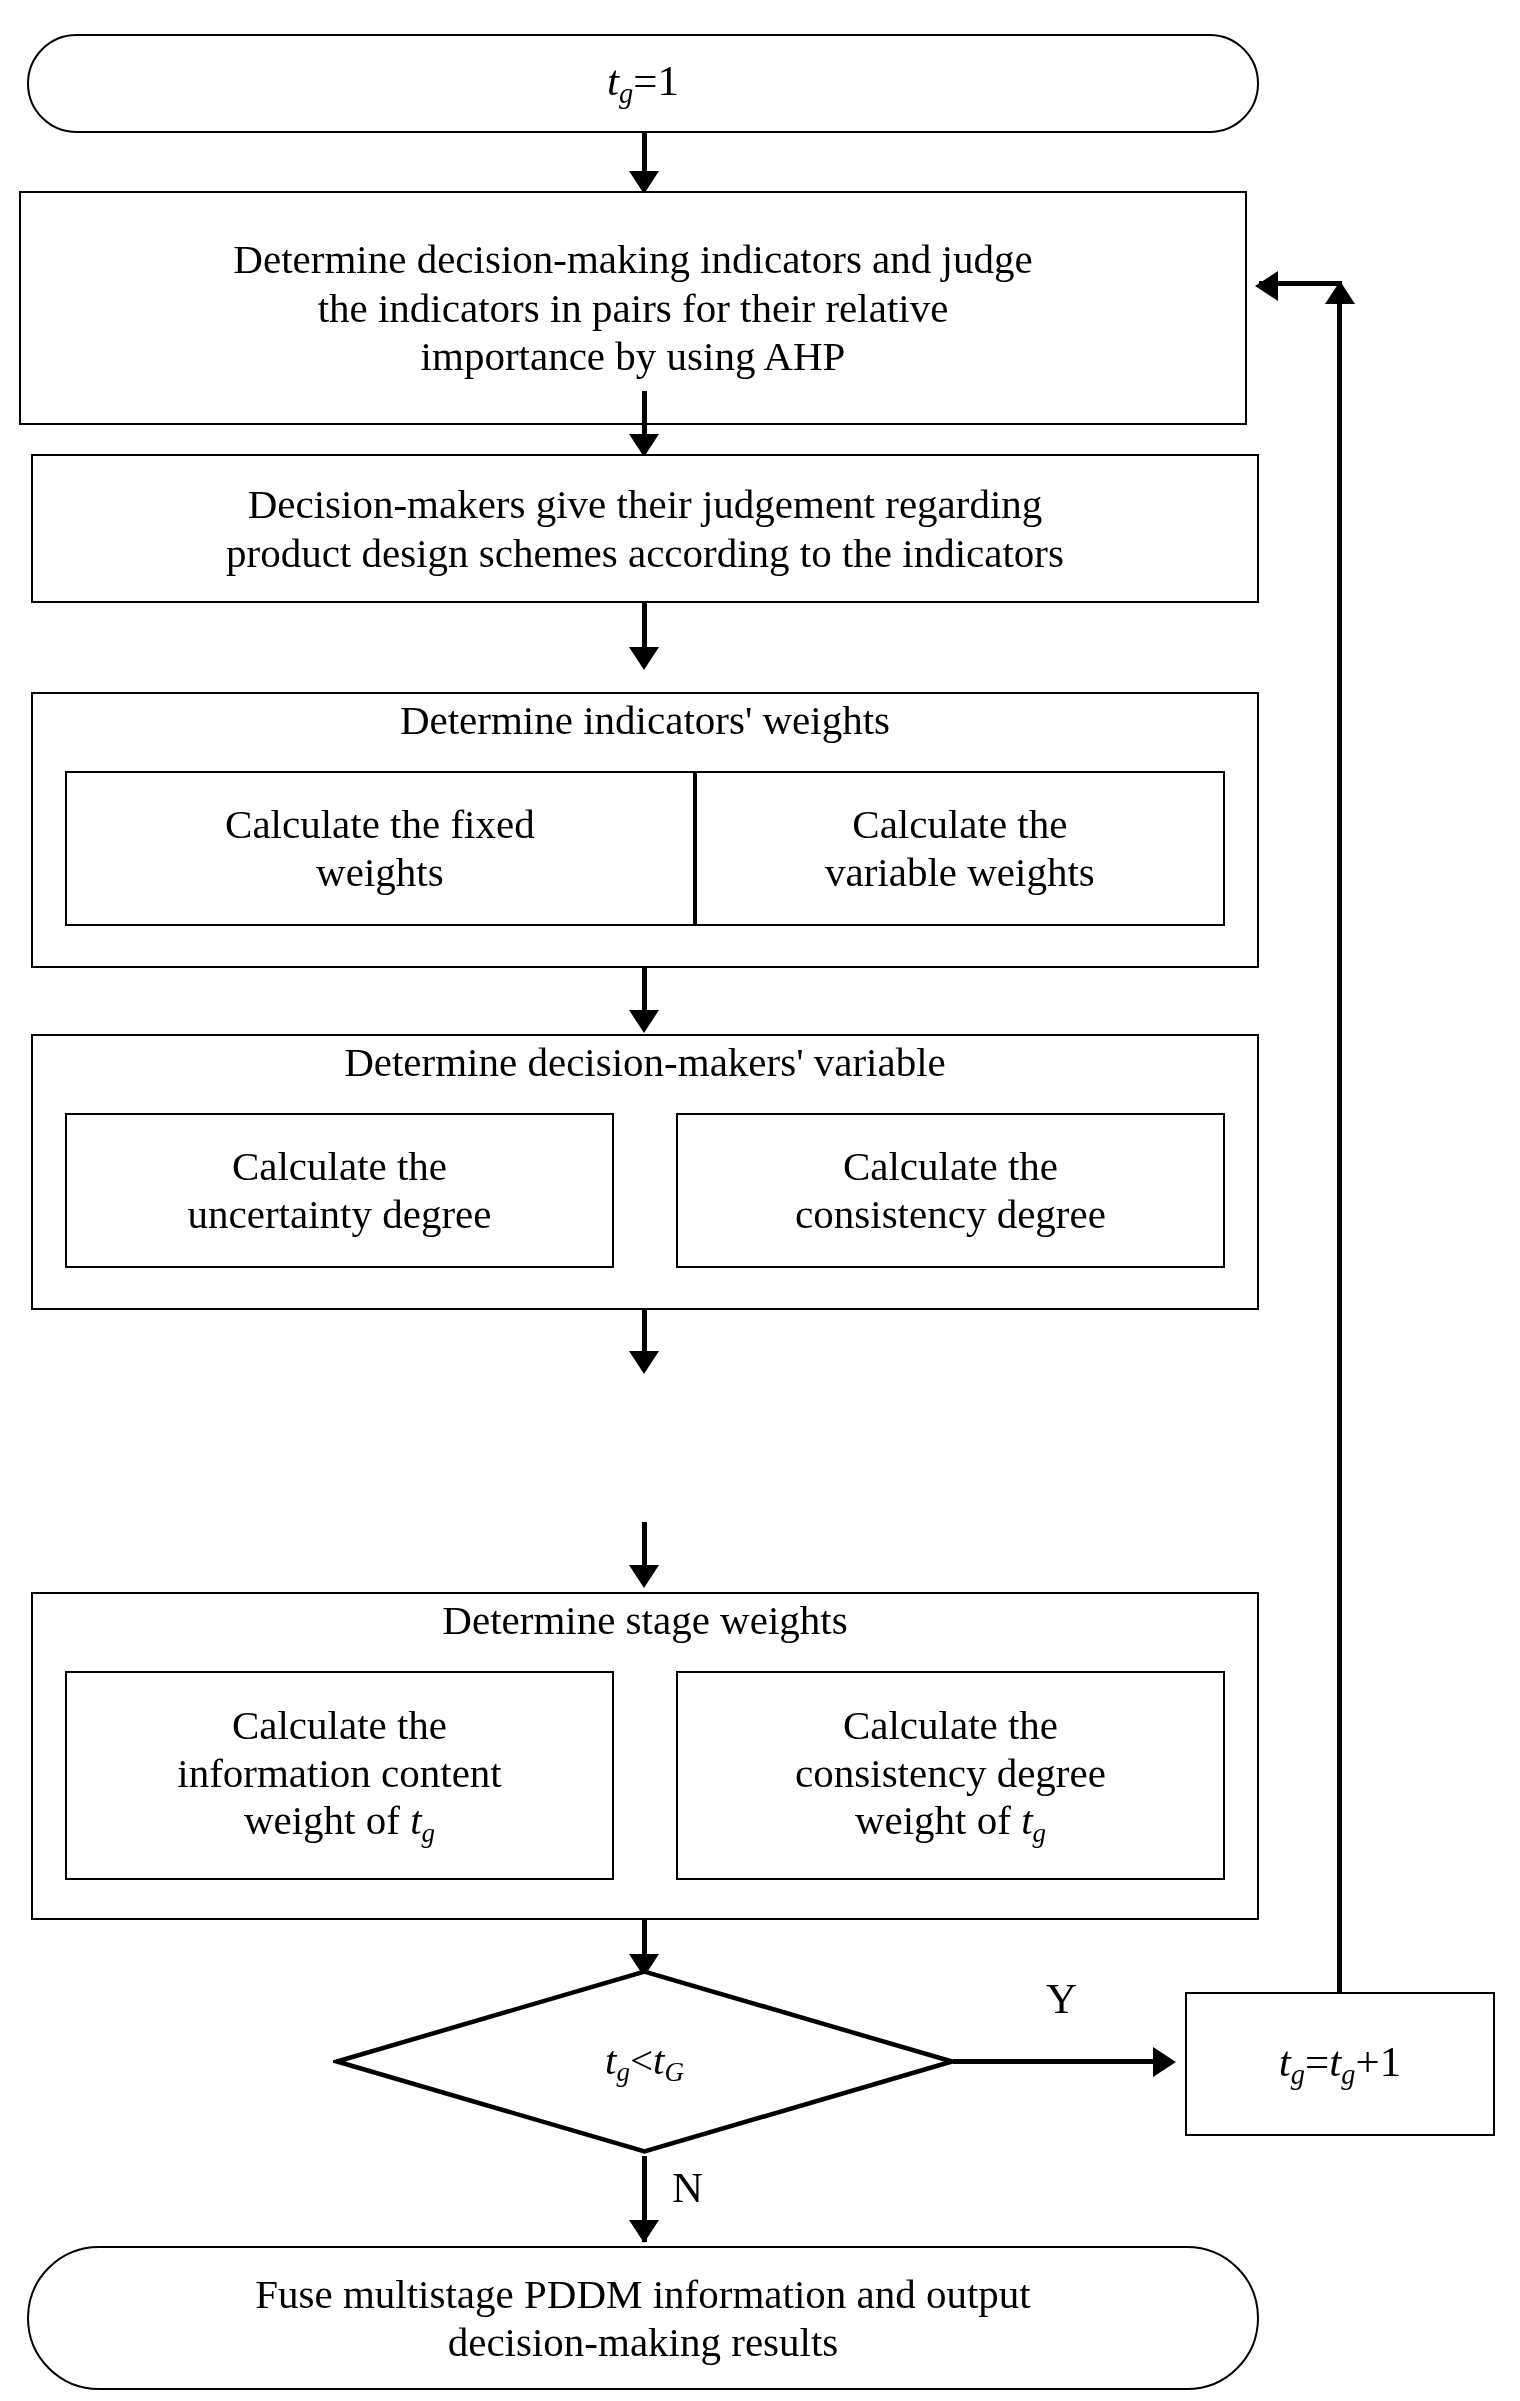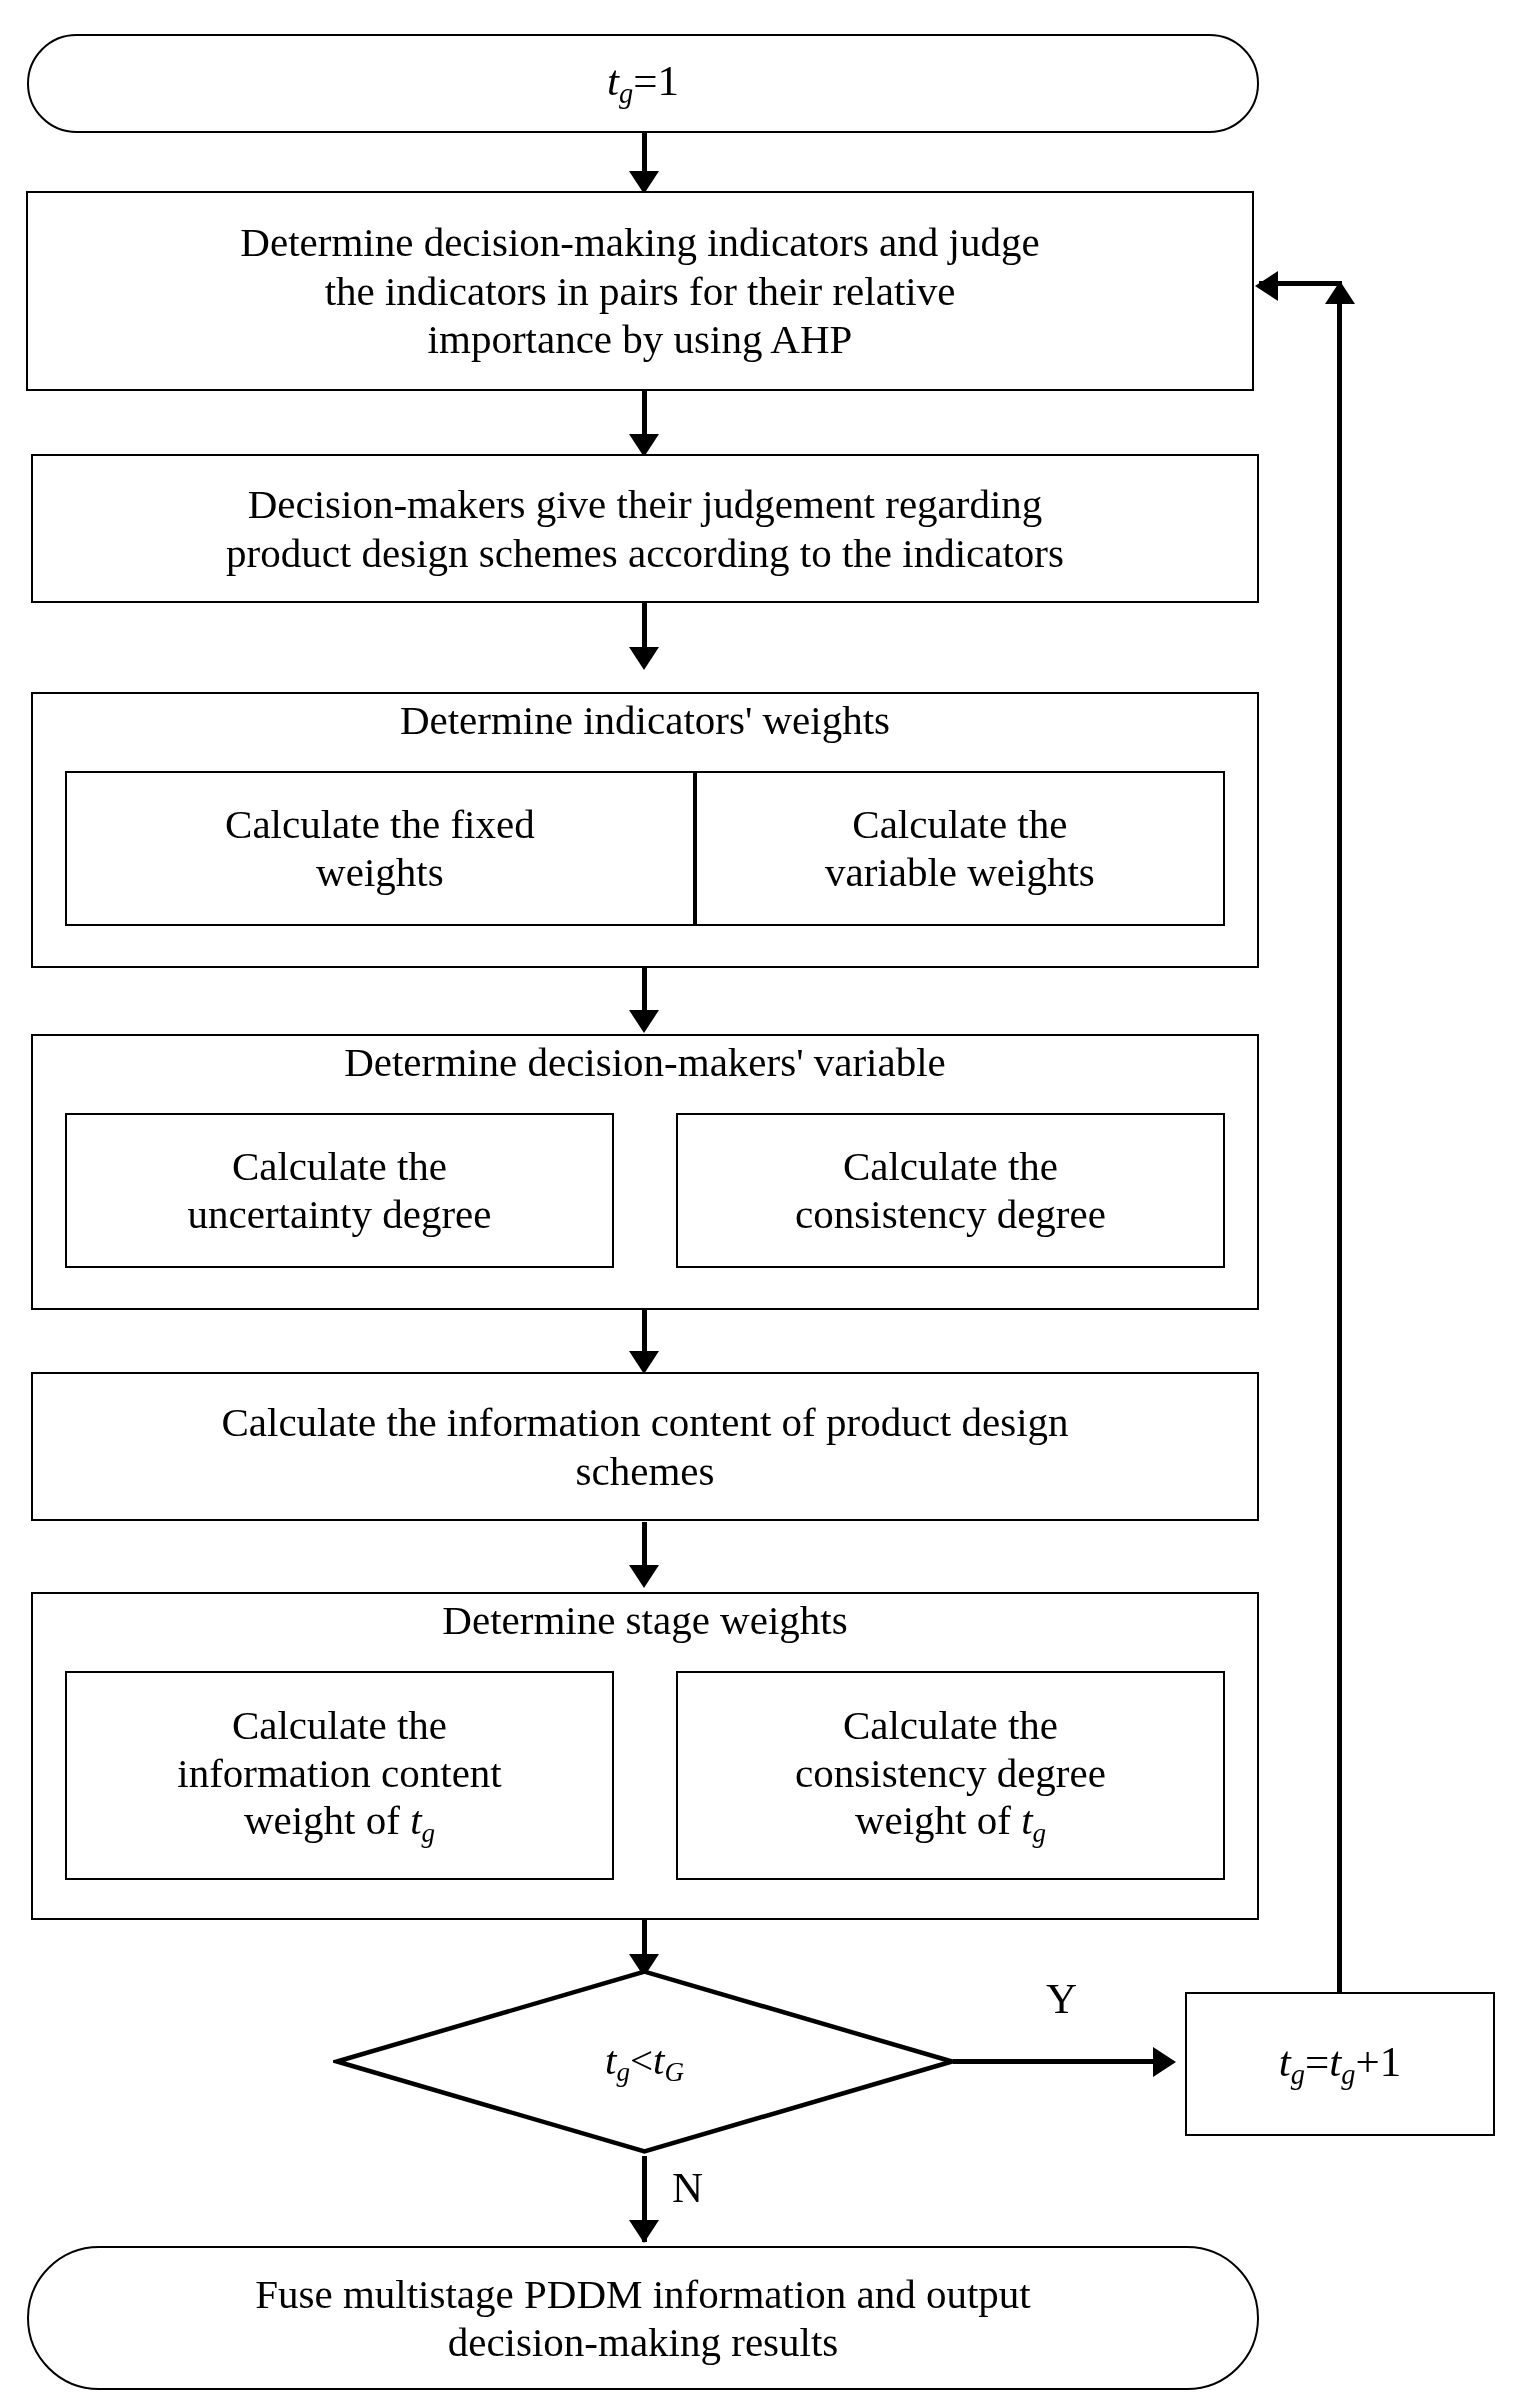--- a/index.html
+++ b/index.html
@@ -129,21 +129,21 @@
 
   <div class="node terminal" style="left:27px; top:34px; width:1232px; height:99px;align-items:flex-end;">
     <span class="txt f48">
       <i class="v">t<sub>g</sub></i>=1
     </span>
   </div>
 
   <div class="arrow" style="left:642px; top:133px; width:5.4px; height:52px;"></div>
   <div class="arrowhead ah-down" style="left:629px; top:171px;"></div>
 
-  <div class="node" style="left:26px; top:191px; width:1228px; height:200px;">
+  <div class="node" style="left:19px; top:191px; width:1228px; height:234px;">
     <span class="txt f46">Determine decision-making indicators and  judge</span>
     <span class="txt f46">the indicators in pairs for their relative</span>
     <span class="txt f46">importance by using AHP</span>
   </div>
 
   <div class="arrow" style="left:642px; top:391px; width:5.4px; height:56px;"></div>
   <div class="arrowhead ah-down" style="left:629px; top:434px;"></div>
 
   <div class="node" style="left:31px; top:454px; width:1228px; height:149px;">
     <span class="txt f46">Decision-makers give their judgement regarding</span>
@@ -180,24 +180,20 @@
       <div class="subbox" style="width:549px; height:155px; flex-direction:column;">
         <span>Calculate the</span>
         <span>consistency degree</span>
       </div>
     </div>
   </div>
 
   <div class="arrow" style="left:642px; top:1309px; width:5.4px; height:54px;"></div>
   <div class="arrowhead ah-down" style="left:629px; top:1351px;"></div>
 
-  <div class="node" style="left:31px; top:1372px; width:1228px; height:149px;">
-    <span class="txt f46">Calculate the information content of product design</span>
-    <span class="txt f46">schemes</span>
-  </div>
 
   <div class="arrow" style="left:642px; top:1522px; width:5.4px; height:56px;"></div>
   <div class="arrowhead ah-down" style="left:629px; top:1565px;"></div>
 
   <div class="node" style="left:31px; top:1592px; width:1228px; height:328px; justify-content:flex-start;">
     <span class="grp-title">Determine stage weights</span>
     <div class="subrow" style="top:77px;">
       <div class="subbox" style="width:549px; height:209px; flex-direction:column;">
         <span>Calculate the</span>
         <span>information content</span>

